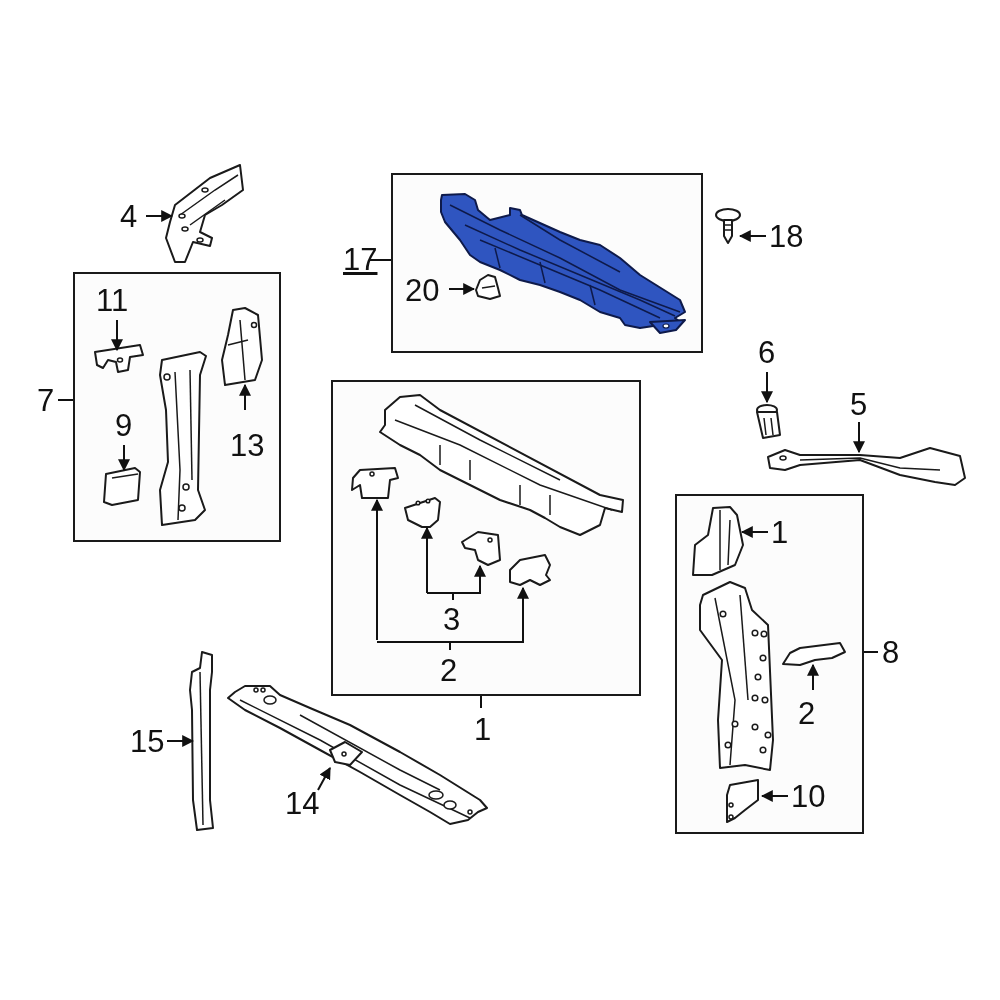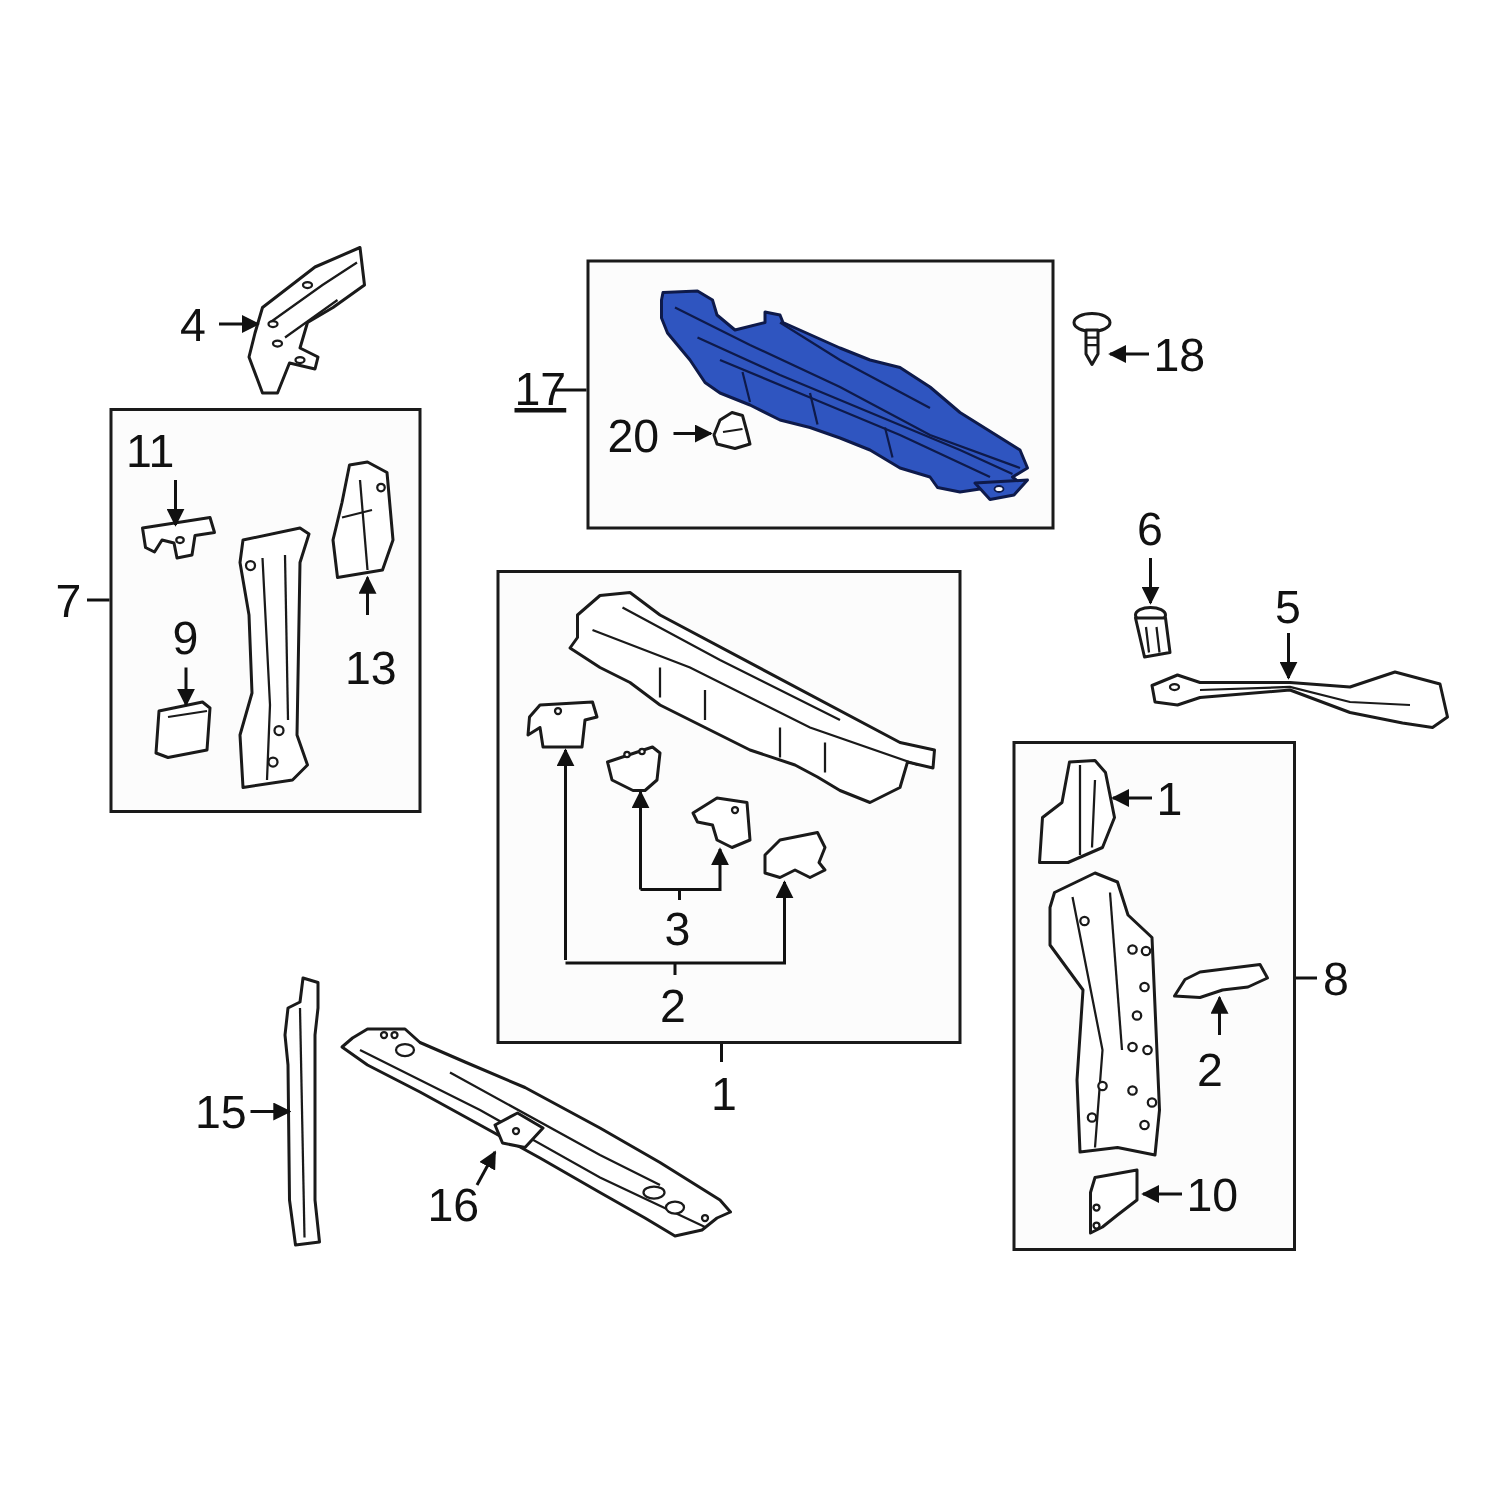--- a/index.html
+++ b/index.html
@@ -209,28 +209,28 @@
       <circle class="hole" cx="263" cy="690" r="2"></circle>
       <circle class="hole" cx="470" cy="812" r="2"></circle>
     </g>
     <line class="lead" x1="318" y1="790" x2="330" y2="768" marker-end="url(#ah)"></line>
   </svg>
 
   <div class="callout" style="left:120px;top:201px;">4</div>
   <div class="callout" style="left:343px;top:244px;text-decoration:underline;">17</div>
   <div class="callout" style="left:405px;top:275px;">20</div>
   <div class="callout" style="left:769px;top:221px;">18</div>
-  <div class="callout" style="left:84px;top:285px;">11</div>
+  <div class="callout" style="left:96px;top:285px;">11</div>
   <div class="callout" style="left:37px;top:385px;">7</div>
   <div class="callout" style="left:115px;top:410px;">9</div>
   <div class="callout" style="left:230px;top:418px;margin-top:12px;">13</div>
   <div class="callout" style="left:758px;top:337px;">6</div>
   <div class="callout" style="left:850px;top:389px;">5</div>
   <div class="callout" style="left:443px;top:604px;">3</div>
   <div class="callout" style="left:440px;top:655px;">2</div>
   <div class="callout" style="left:474px;top:714px;">1</div>
   <div class="callout" style="left:771px;top:517px;">1</div>
   <div class="callout" style="left:882px;top:637px;">8</div>
   <div class="callout" style="left:798px;top:698px;">2</div>
   <div class="callout" style="left:791px;top:781px;">10</div>
   <div class="callout" style="left:130px;top:726px;">15</div>
-  <div class="callout" style="left:285px;top:788px;">16</div>
+  <div class="callout" style="left:285px;top:788px;">14</div>
 </div>
 
 </body></html>

